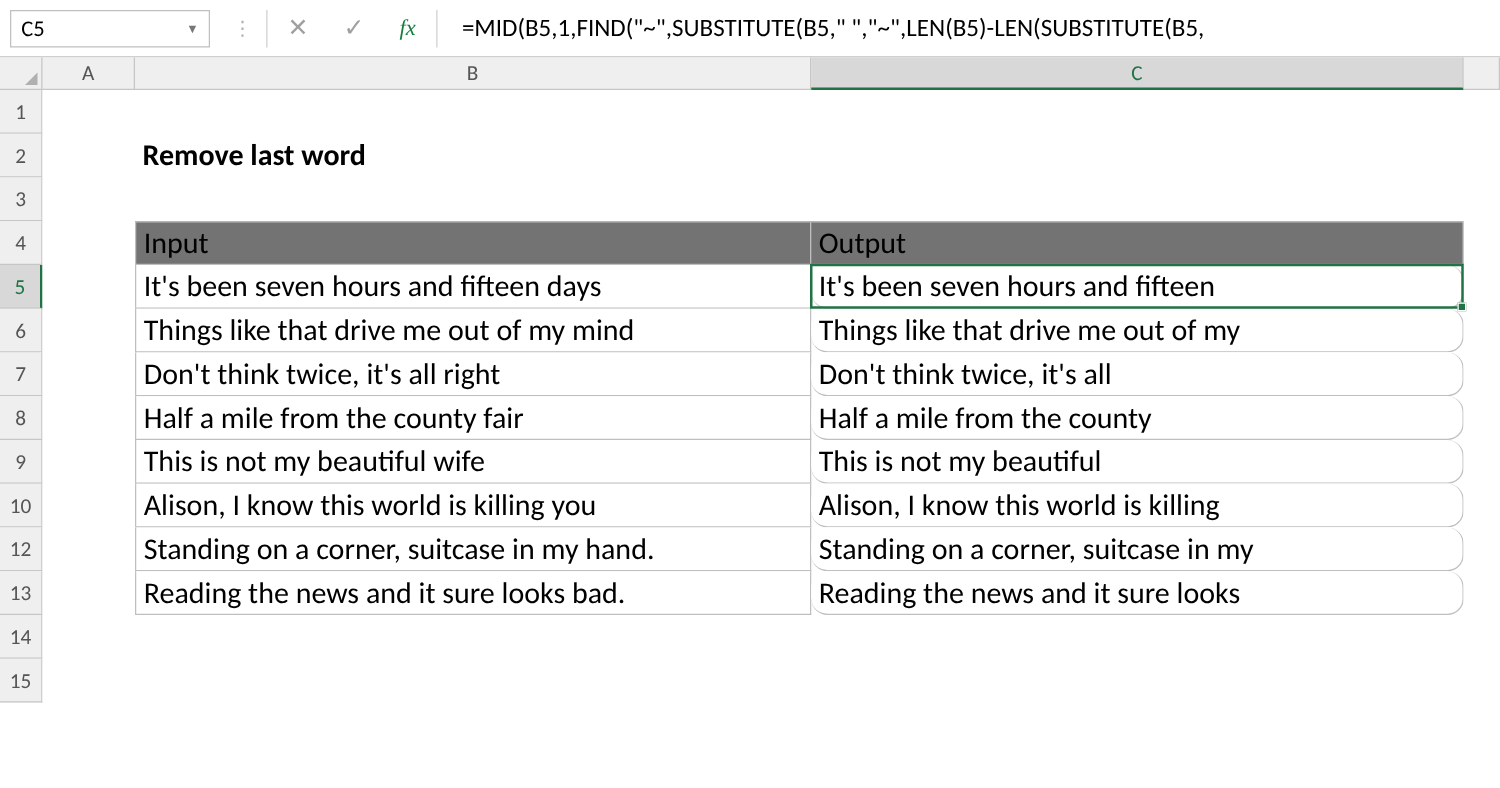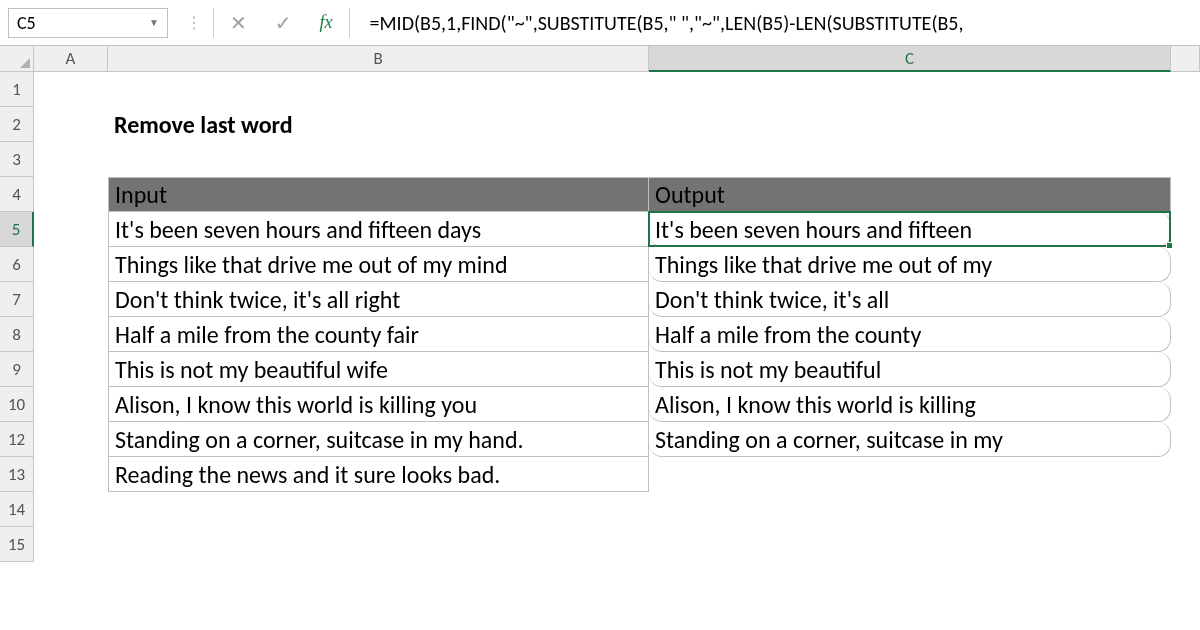--- a/index.html
+++ b/index.html
@@ -313,20 +313,21 @@
     <div class="cell cA"></div>
     <div class="cell cB">Standing on a corner, suitcase in my hand.</div>
     <div class="cell cC">Standing on a corner, suitcase in my</div>
     <div class="cell cD"></div>
   </div>
 
   <div class="row data-row">
     <div class="row-header">13</div>
     <div class="cell cA"></div>
     <div class="cell cB">Reading the news and it sure looks bad.</div>
+    <div class="cell cC">Reading the news and it sure looks</div>
     <div class="cell cD"></div>
   </div>
 
   <div class="row">
     <div class="row-header">14</div>
     <div class="cell cA emptycell"></div>
     <div class="cell cB emptycell"></div>
     <div class="cell cC emptycell"></div>
     <div class="cell cD emptycell"></div>
   </div>

